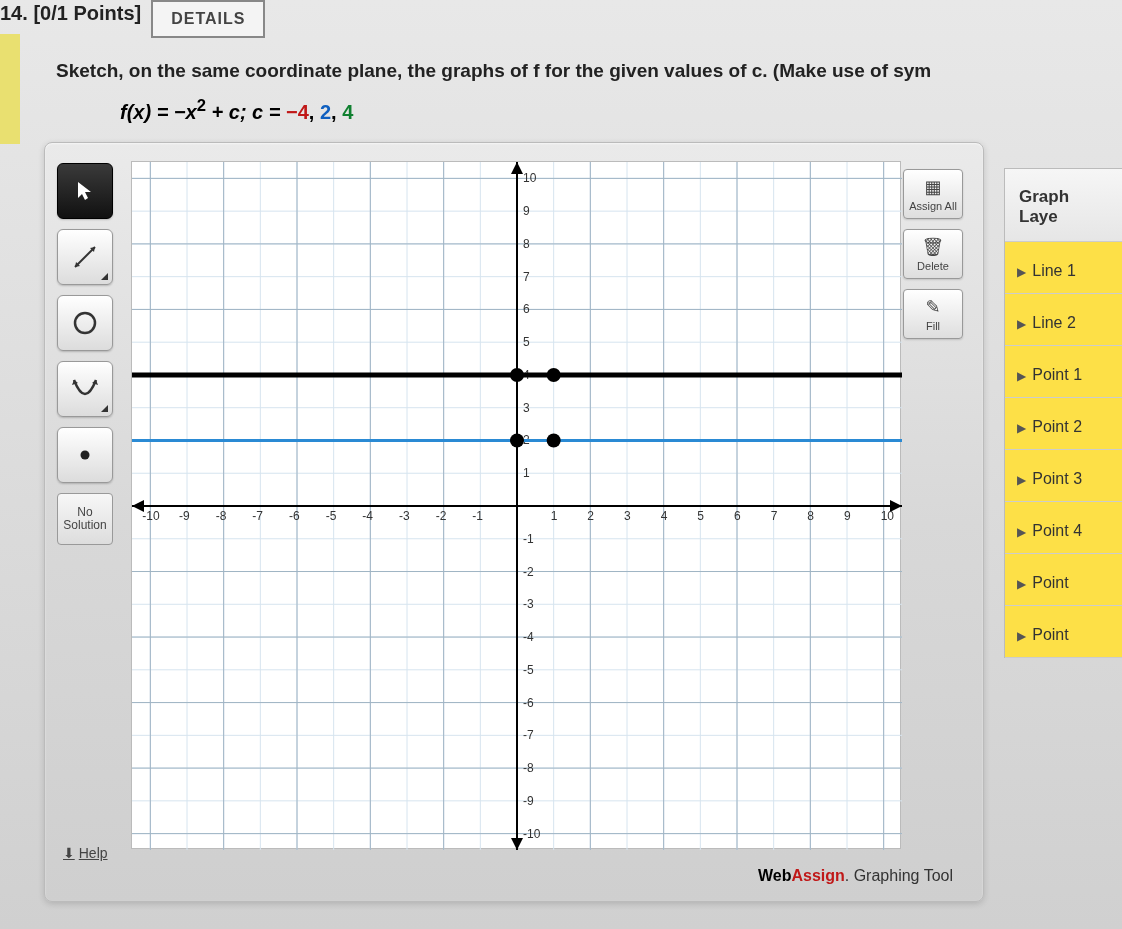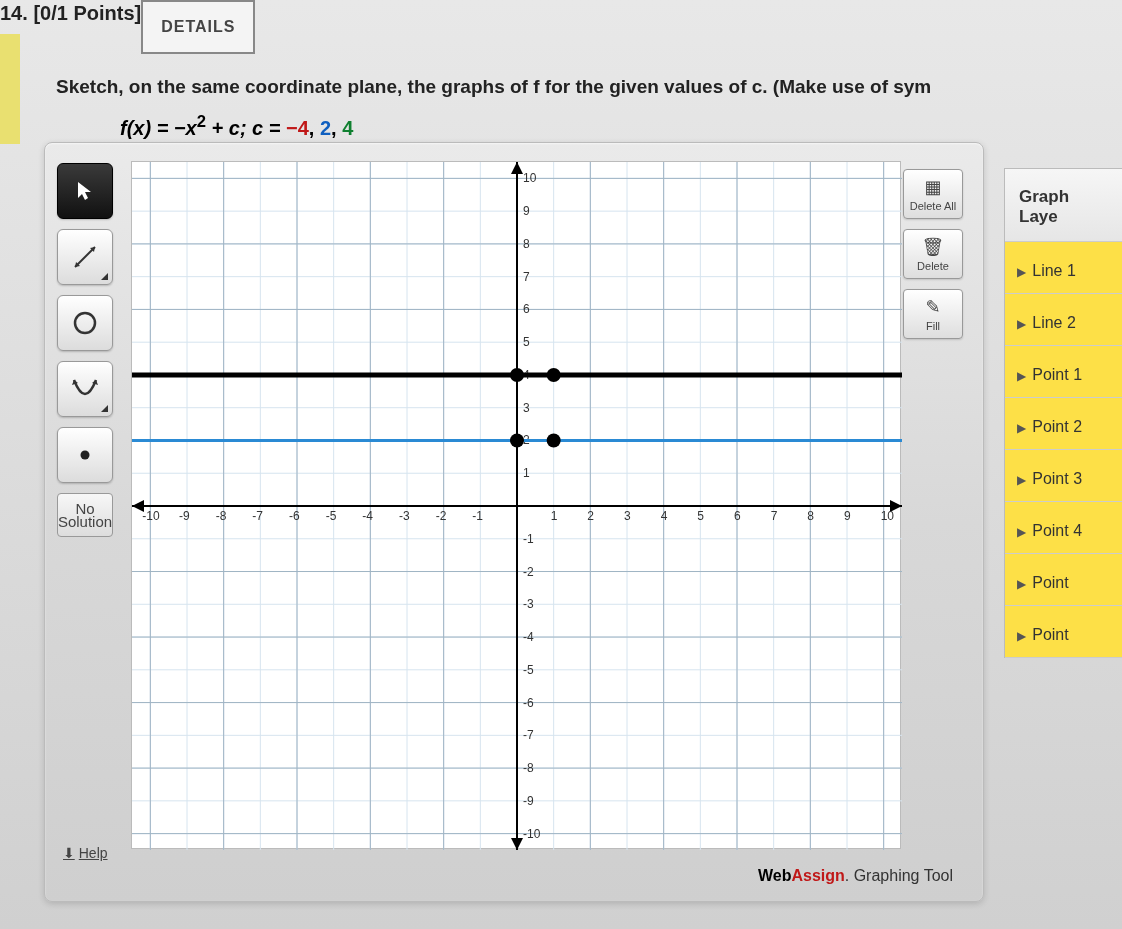--- a/index.html
+++ b/index.html
@@ -21,25 +21,26 @@
   }
   .q-number {
     font-weight: bold;
     font-size: 20px;
     color: #222;
     padding-top: 2px;
   }
   .btn-top {
     border: 2px solid #888;
     background: #f4f4f4;
-    padding: 16px 18px;
+    padding: 8px 18px;
     font-weight: bold;
     color: #444;
     font-size: 16px;
     letter-spacing: 1px;
+    margin-left: 10px;
   }
   .prompt {
     font-size: 19px;
     font-weight: bold;
     color: #222;
     padding: 14px 0 10px 40px;
     margin-left: 16px;
   }
   .formula {
     font-size: 20px;
@@ -87,26 +88,26 @@
   }
   .tool-btn.small-corner { position: relative; }
   .tool-btn.small-corner::after {
     content: "";
     position: absolute; right: 4px; bottom: 4px;
     width: 0; height: 0;
     border-left: 7px solid transparent;
     border-bottom: 7px solid #333;
   }
   .nosol {
-    width: 56px; height: 44px;
+    width: 56px; height: 52px;
     border: 1px solid #999; border-radius: 4px;
     background: linear-gradient(180deg, #f7f7f7, #ddd);
     display:flex; align-items:center; justify-content:center;
     flex-direction: column;
-    font-size: 15px; line-height: 13px;
+    font-size: 12px; line-height: 13px;
     color: #444; text-align:center;
     cursor: pointer;
   }
   .right-tools {
     position: absolute;
     right: 16px; top: 26px;
     width: 64px;
     display:flex; flex-direction:column; gap:10px;
   }
   .side-btn {
@@ -343,21 +344,21 @@
         <circle cx="385" cy="212.95238095238096" r="7" fill="#000"></circle>
         <circle cx="421.6666666666667" cy="212.95238095238096" r="7" fill="#000"></circle>
         <circle cx="385" cy="278.4761904761905" r="7" fill="#000"></circle>
         <circle cx="421.6666666666667" cy="278.4761904761905" r="7" fill="#000"></circle>
       </svg>
   </div>
 
   <div class="right-tools">
     <div class="side-btn">
       <span class="ic">▦</span>
-      <span>Delete All</span>
+      <span>Assign All</span>
     </div>
     <div class="side-btn">
       <span class="ic">🗑</span>
       <span>Delete</span>
     </div>
     <div class="side-btn">
       <span class="ic">✎</span>
       <span>Fill</span>
     </div>
   </div>

